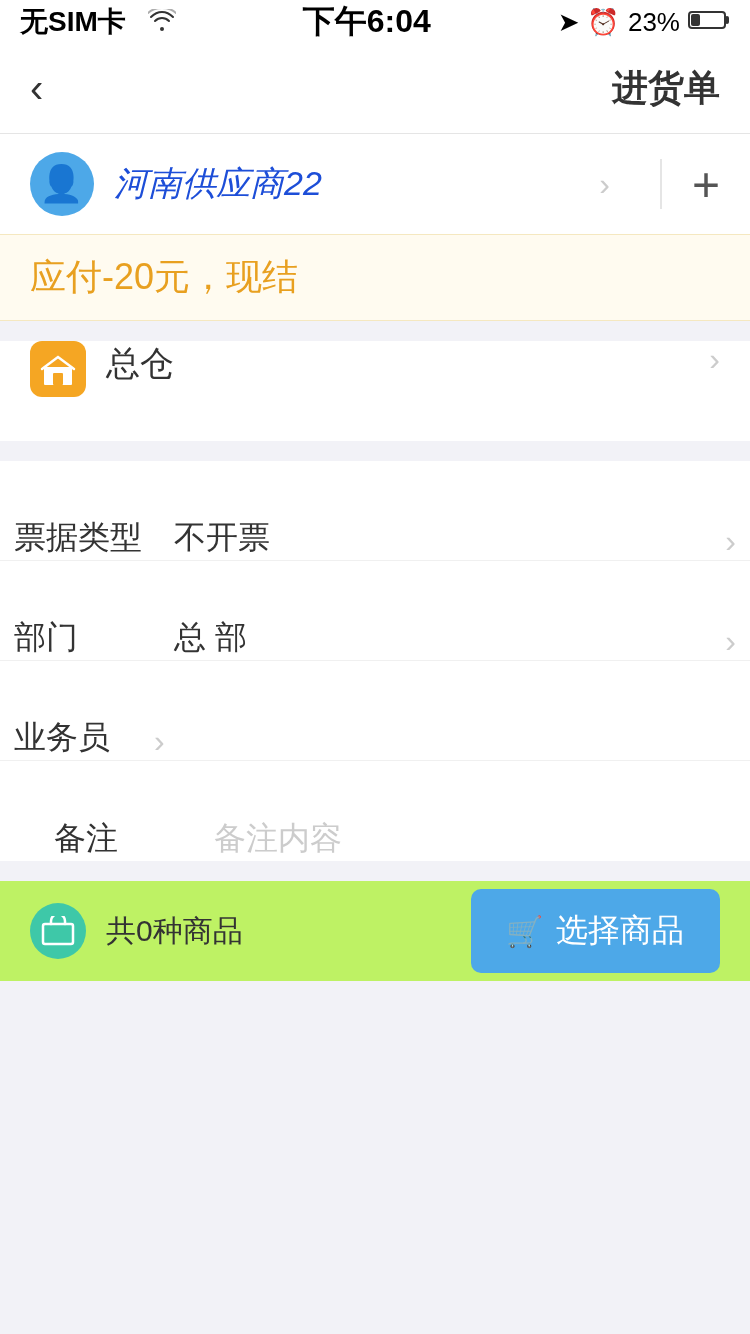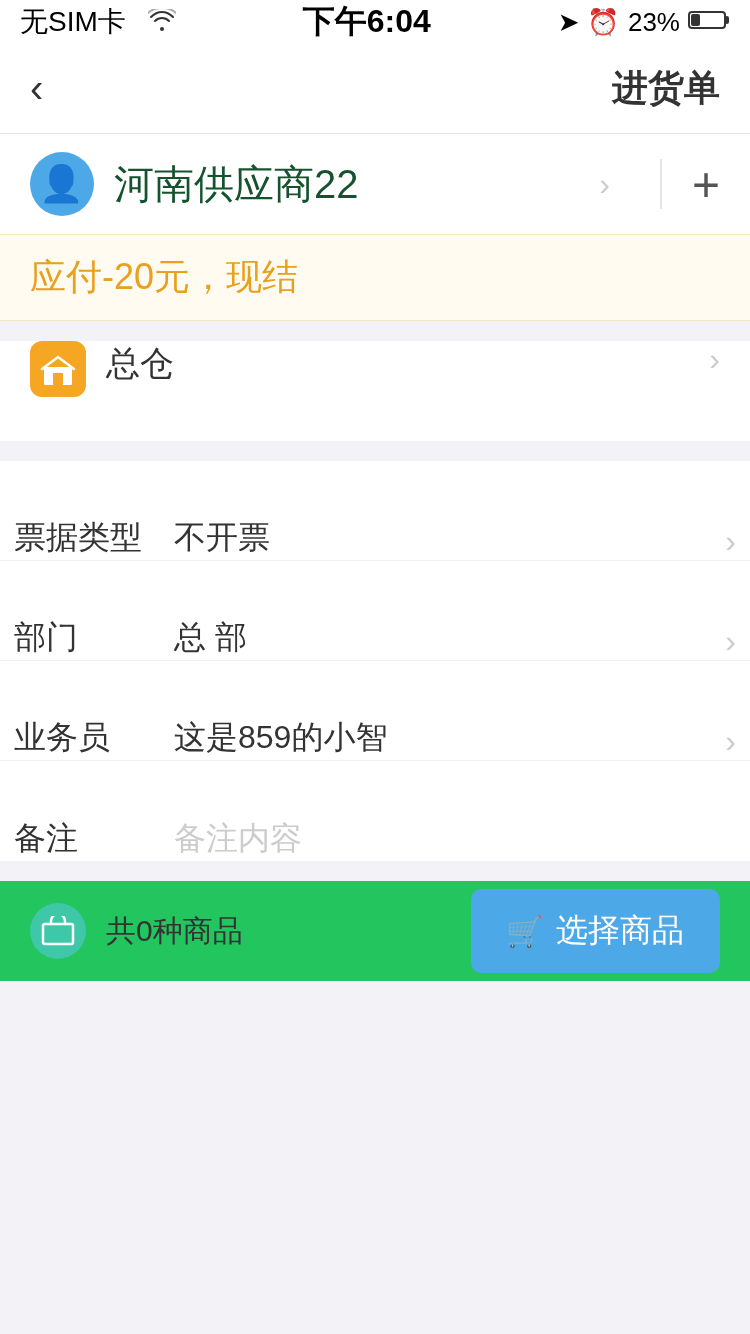--- a/index.html
+++ b/index.html
@@ -21,21 +21,21 @@
       align-items: center;
       justify-content: space-between;
       padding: 0 20px;
       font-size: 28px;
     }
     .status-left {
       display: flex;
       align-items: center;
       gap: 22px;
       font-size: 28px;
-      font-weight: 400;
+      font-weight: 700;
     }
     .status-center {
       font-size: 32px;
       font-weight: 600;
     }
     .status-right {
       display: flex;
       align-items: center;
       gap: 8px;
       font-size: 26px;
@@ -98,22 +98,23 @@
       justify-content: center;
       margin-right: 20px;
       flex-shrink: 0;
     }
     .avatar-person-icon {
       color: #fff;
       font-size: 36px;
     }
     .supplier-name {
       flex: 1;
-      font-size: 40px;
-      color: #14532d;
+      font-size: 34px;
+      color: #1d4ed8;
+      font-style: italic;
     }
     .supplier-arrow {
       color: #ccc;
       font-size: 32px;
       margin-right: 30px;
     }
     .supplier-add {
       color: #555;
       font-size: 48px;
       font-weight: 300;
@@ -174,20 +175,21 @@
     .form-row {
       display: flex;
       align-items: flex-end;
       padding: 0 14px;
       height: 100px;
       border-bottom: 1px solid #f0f0f0;
       cursor: pointer;
     }
     .form-row:last-child {
       border-bottom: none;
+      margin-left: 40px;
     }
     .form-label {
       font-size: 32px;
       color: #333;
       width: 140px;
       flex-shrink: 0;
     }
     .form-value {
       flex: 1;
       font-size: 32px;
@@ -211,21 +213,21 @@
       cursor: pointer;
       margin-bottom: 20px;
     }
     .collapse-text {
       font-size: 28px;
       color: #888;
     }
 
     
     .bottom-bar {
-      background: #22c55e;
+      background: #bef264;
       display: flex;
       align-items: center;
       padding: 0 30px;
       height: 100px;
     }
     .product-count-icon {
       width: 56px;
       height: 56px;
       border-radius: 50%;
       background: #3ec8a8;
@@ -334,21 +336,20 @@
       <span class="form-value">不开票</span>
       <span class="chevron-right">›</span>
     </div>
     <div class="form-row">
       <span class="form-label">部门</span>
       <span class="form-value">总 部</span>
       <span class="chevron-right">›</span>
     </div>
     <div class="form-row">
       <span class="form-label">业务员</span>
-      <span class="form-value">这是859的小智</span>
       <span class="chevron-right">›</span>
     </div>
     <div class="form-row">
       <span class="form-label">备注</span>
       <span class="form-placeholder">备注内容</span>
     </div>
   </div>
 
 
   <div class="bottom-bar">

